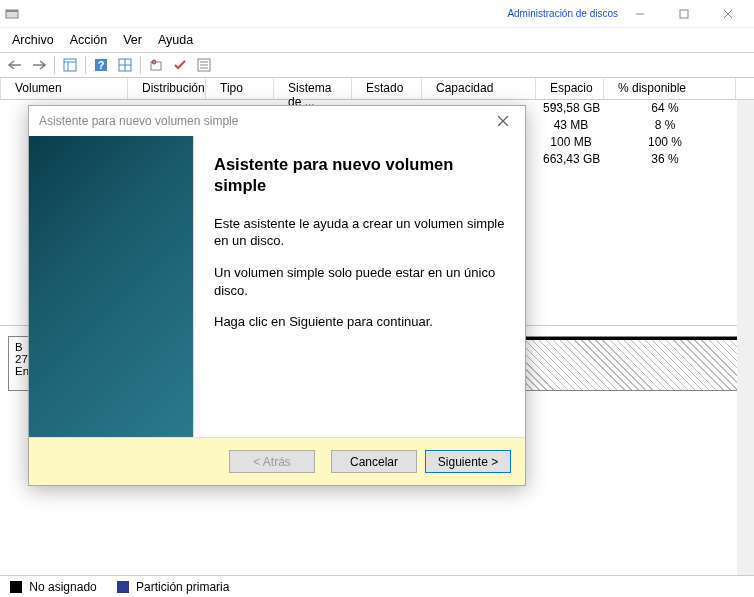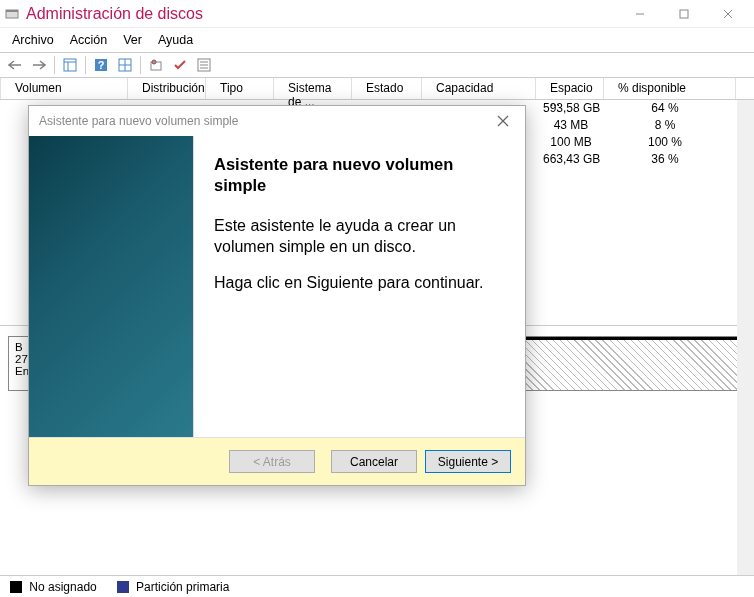--- a/index.html
+++ b/index.html
@@ -1,20 +1,20 @@
 <!DOCTYPE html>
 <html><head>
   <meta charset="utf-8">
   <style>
     * { box-sizing: border-box; margin: 0; padding: 0; font-family: "Segoe UI", Tahoma, sans-serif; }
     body { background: #fff; width: 754px; height: 597px; position: relative; overflow: hidden; font-size: 12px; }
     
     .titlebar { height: 28px; background: #fff; display: flex; align-items: center; padding: 0 4px; border-bottom: 1px solid #eee; }
     .titlebar-icon { width: 16px; height: 16px; margin-right: 6px; display: inline-flex; align-items: center; justify-content: center; }
-    .titlebar-title { flex: 1; font-size: 16px; color: #be185d; }
+    .titlebar-title { flex: 1; font-size: 10px; color: #1d4ed8; text-align: right; }
     .titlebar-controls { display: flex; }
     .titlebar-btn { width: 44px; height: 28px; display: flex; align-items: center; justify-content: center; color: #888; }
     .titlebar-btn svg { stroke: #888; fill: none; }
     
     .menubar { height: 24px; display: flex; align-items: center; padding: 0 4px; font-size: 12.5px; }
     .menubar-item { padding: 3px 8px; color: #000; }
     
     .toolbar { height: 26px; display: flex; align-items: center; padding: 1px 4px; border: 1px solid #ccc; border-left: none; border-right: none; gap: 2px; }
     .toolbar-btn { width: 22px; height: 22px; display: flex; align-items: center; justify-content: center; border: 1px solid transparent; }
     .toolbar-sep { width: 1px; height: 18px; background: #ccc; margin: 0 2px; }
@@ -40,21 +40,21 @@
     .legend { position: absolute; bottom: 0; left: 0; right: 0; height: 22px; border-top: 1px solid #ccc; display: flex; align-items: center; padding: 0 10px; gap: 20px; font-size: 12px; }
     .legend-swatch { width: 12px; height: 12px; display: inline-block; margin-right: 4px; vertical-align: middle; }
     
     .wizard { position: absolute; left: 28px; top: 105px; width: 498px; height: 381px; background: #fff; box-shadow: 0 4px 20px rgba(0,0,0,0.3); border: 1px solid #aaa; z-index: 100; display: flex; flex-direction: column; }
     .wizard-title { height: 30px; display: flex; align-items: center; padding: 0 10px; font-size: 12px; color: #888; }
     .wizard-close { margin-left: auto; width: 24px; height: 24px; display: flex; align-items: center; justify-content: center; }
     .wizard-body { flex: 1; display: flex; }
     .wizard-sidebar { width: 165px; background: linear-gradient(135deg, #0a3d4a 0%, #1a5c6e 40%, #2a7a8c 100%); border-right: 1px solid #ddd; }
     .wizard-content { flex: 1; padding: 18px 20px 8px 20px; }
     .wizard-heading { font-size: 16.5px; font-weight: bold; color: #000; margin-bottom: 18px; line-height: 1.3; }
-    .wizard-text { font-size: 16px; color: #000; margin-bottom: 14px; line-height: 1.35; }
+    .wizard-text { font-size: 13px; color: #000; margin-bottom: 14px; line-height: 1.35; }
     .wizard-footer { height: 48px; border-top: 1px solid #e0e0e0; display: flex; align-items: center; justify-content: flex-end; padding: 0 14px; gap: 8px; background: #fef9c3; }
     .wizard-btn { min-width: 86px; height: 23px; border: 1px solid #adadad; background: #e1e1e1; font-size: 12px; padding: 0 10px; color: #000; }
     .wizard-btn:disabled { color: #9c9c9c; }
     .wizard-btn.default { border: 1px solid #0078d7; }
     
     .scrollbar-v { position: absolute; right: 0; top: 100px; bottom: 22px; width: 17px; background: #f0f0f0; }
   </style>
 </head>
 <body>
 
@@ -215,20 +215,21 @@
           <line x1="1" y1="1" x2="11" y2="11" stroke="#666" stroke-width="1.2"></line>
           <line x1="11" y1="1" x2="1" y2="11" stroke="#666" stroke-width="1.2"></line>
         </svg>
     </div>
   </div>
   <div class="wizard-body">
     <div class="wizard-sidebar"></div>
     <div class="wizard-content">
       <div class="wizard-heading">Asistente para nuevo volumen simple</div>
       <div class="wizard-text">Este asistente le ayuda a crear un volumen simple en un disco.</div>
+      <div class="wizard-text">Un volumen simple solo puede estar en un único disco.</div>
       <div class="wizard-text">Haga clic en Siguiente para continuar.</div>
     </div>
   </div>
   <div class="wizard-footer">
     <button class="wizard-btn" disabled="">&lt; Atrás</button>
     <button class="wizard-btn" style="margin-left:8px">Cancelar</button>
     <button class="wizard-btn default">Siguiente &gt;</button>
   </div>
 </div>
 

